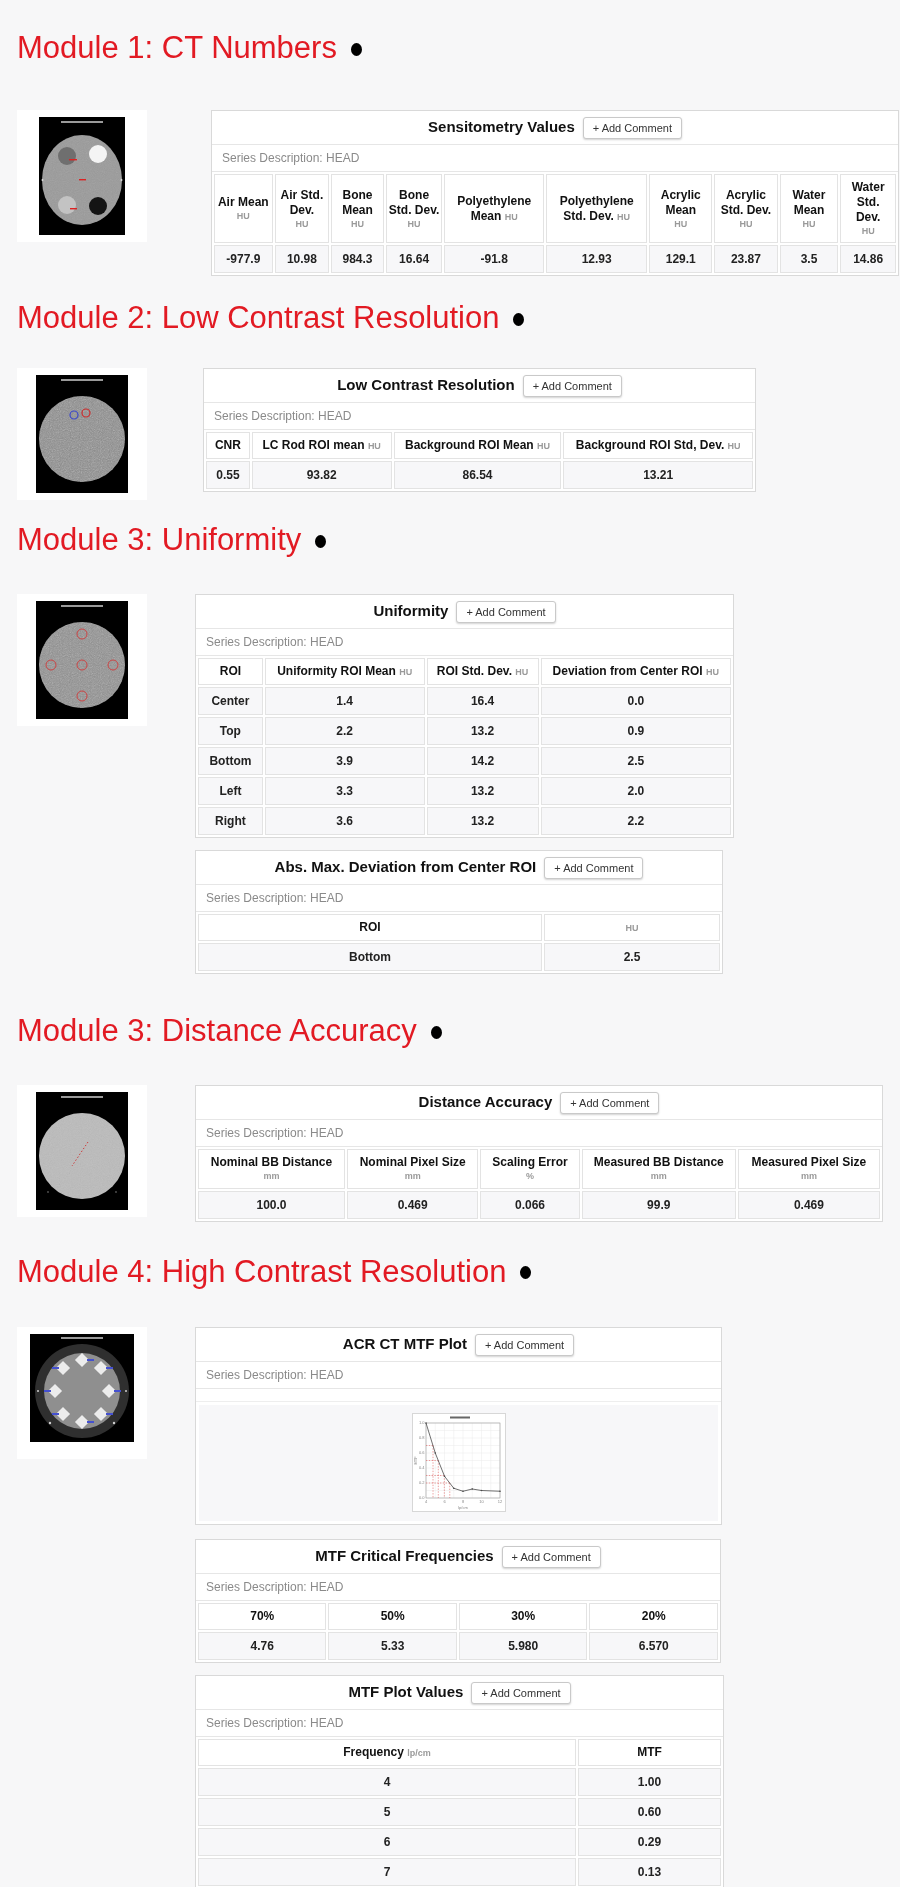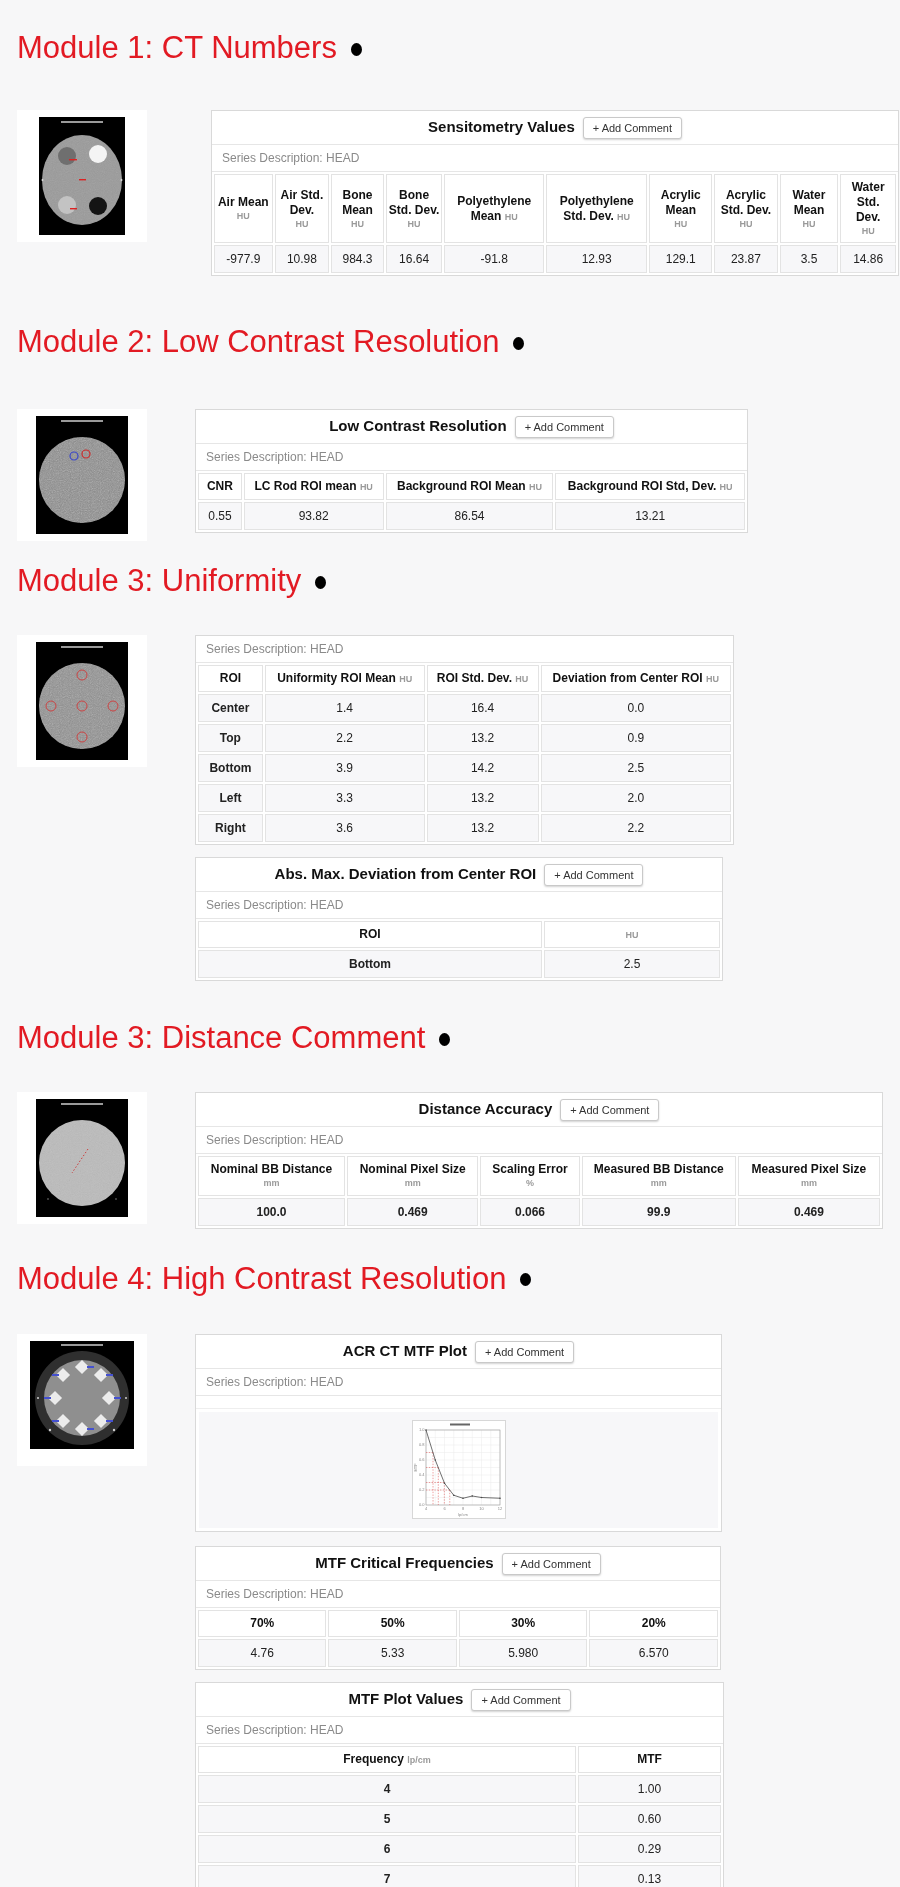--- a/index.html
+++ b/index.html
@@ -43,37 +43,37 @@
     padding:6px 10px;border-bottom:1px solid #e6e6e6;
   }
   table{width:100%;border-collapse:separate;border-spacing:2px;}
   th{
     background:#fff;border:1px solid #e3e3e3;
     font-size:12px;font-weight:700;color:#111;
     text-align:center;padding:5px 2px;line-height:1.25;
   }
   td{
     background:#f7f7f9;border:1px solid #e3e3e3;
-    font-size:12px;font-weight:400;color:#222;
+    font-size:12px;font-weight:700;color:#222;
     text-align:center;padding:6px 2px;
   }
   td.bold{font-weight:700;}
   .unit{font-size:9px;color:#9a9a9a;font-weight:700;}
   .unit.block{display:block;margin-top:1px;}
   .thin-row{height:12px;border-bottom:1px solid #eee;background:#fff;}
   .plot-zone{
     background:#f7f7f9;margin:3px;height:116px;
     display:flex;align-items:center;justify-content:center;
   }
   .mini-plot{background:#fff;border:1px solid #d7d7d7;}
   
   #t1{margin-top:30px;}
   #r1{margin-top:44px;gap:16px;}
-  #t2{margin-top:48px;}
-  #r2{margin-top:49px;}
+  #t2{margin-top:24px;}
+  #r2{margin-top:32px;gap:8px;}
   #t3{margin-top:22px;}
   #r3{margin-top:36px;}
   #t4{margin-top:39px;}
   #r4{margin-top:36px;}
   #t5{margin-top:32px;align-items:center;}
   #r5{margin-top:37px;}
   .stack-gap{margin-top:12px;}
   .stack-gap14{margin-top:14px;}
 </style>
 </head>
@@ -235,20 +235,23 @@
         <circle cx="46" cy="33" r="5"></circle>
         <circle cx="15" cy="64" r="5"></circle>
         <circle cx="46" cy="64" r="5"></circle>
         <circle cx="77" cy="64" r="5"></circle>
         <circle cx="46" cy="95" r="5"></circle>
       </g>
     </svg>
   </div>
   <div class="tables-col">
     <div class="qtable" style="width:539px;">
+      <div class="qtitle">
+        <span>Uniformity</span><button class="add-btn">+ Add Comment</button>
+      </div>
       <div class="qseries">Series Description: HEAD</div>
       <table>
         <colgroup>
             <col style="width:65px">
             <col style="width:161px">
             <col style="width:113px">
             <col style="width:192px">
           </colgroup>
         <tbody>
             <tr>
@@ -310,21 +313,21 @@
           <td class="bold">Bottom</td>
           <td>2.5</td>
         </tr>
       </tbody>
         </table>
     </div>
   </div>
 </div>
 
 <div class="module-title" id="t4">
-  <span>Module 3: Distance Comment</span>
+  <span>Module 3: Distance Accuracy</span>
   <span class="status-dot"></span>
 </div>
 
 <div class="row" id="r4">
   <div class="thumb">
     <svg width="92" height="118" viewBox="0 0 92 118">
       <defs>
           <clipPath id="clipM3d">
             <circle cx="46" cy="64" r="43"></circle>
           </clipPath>

